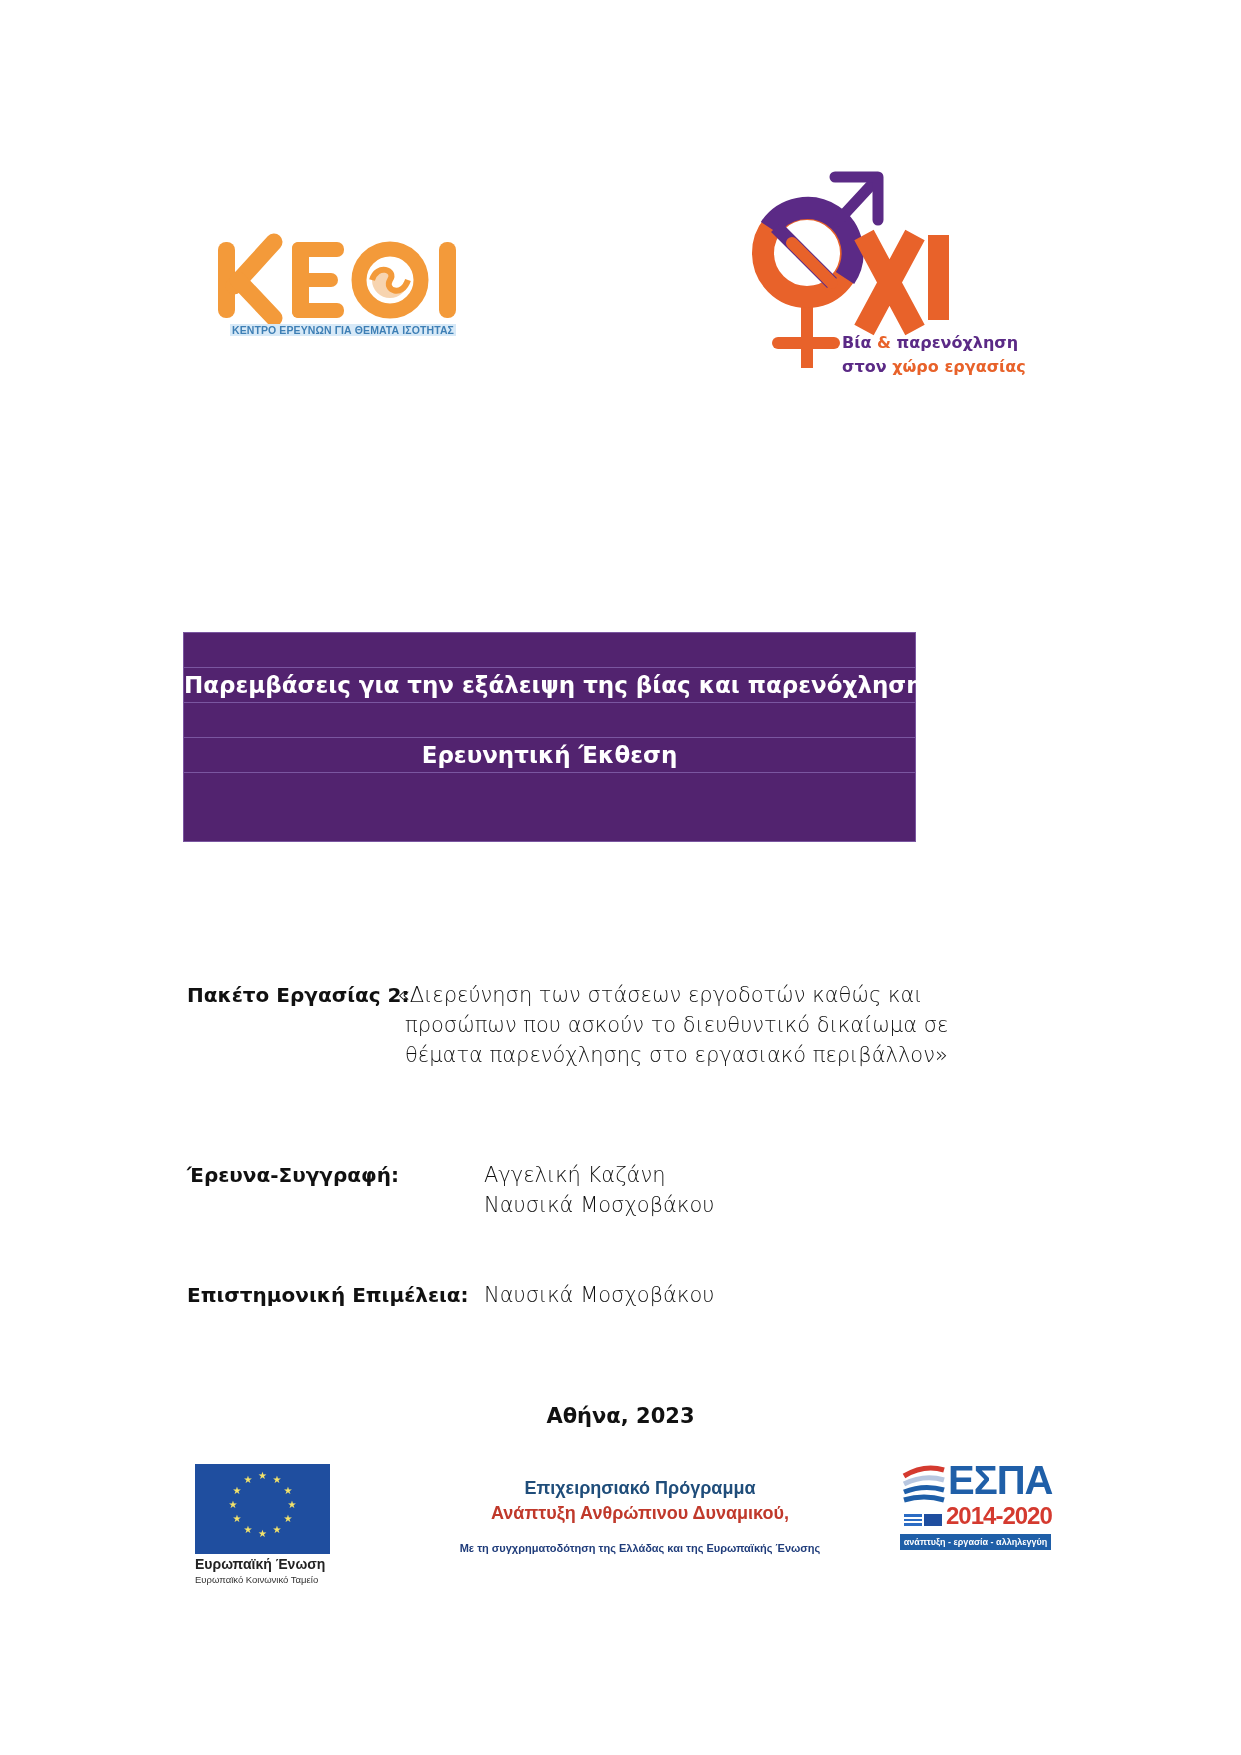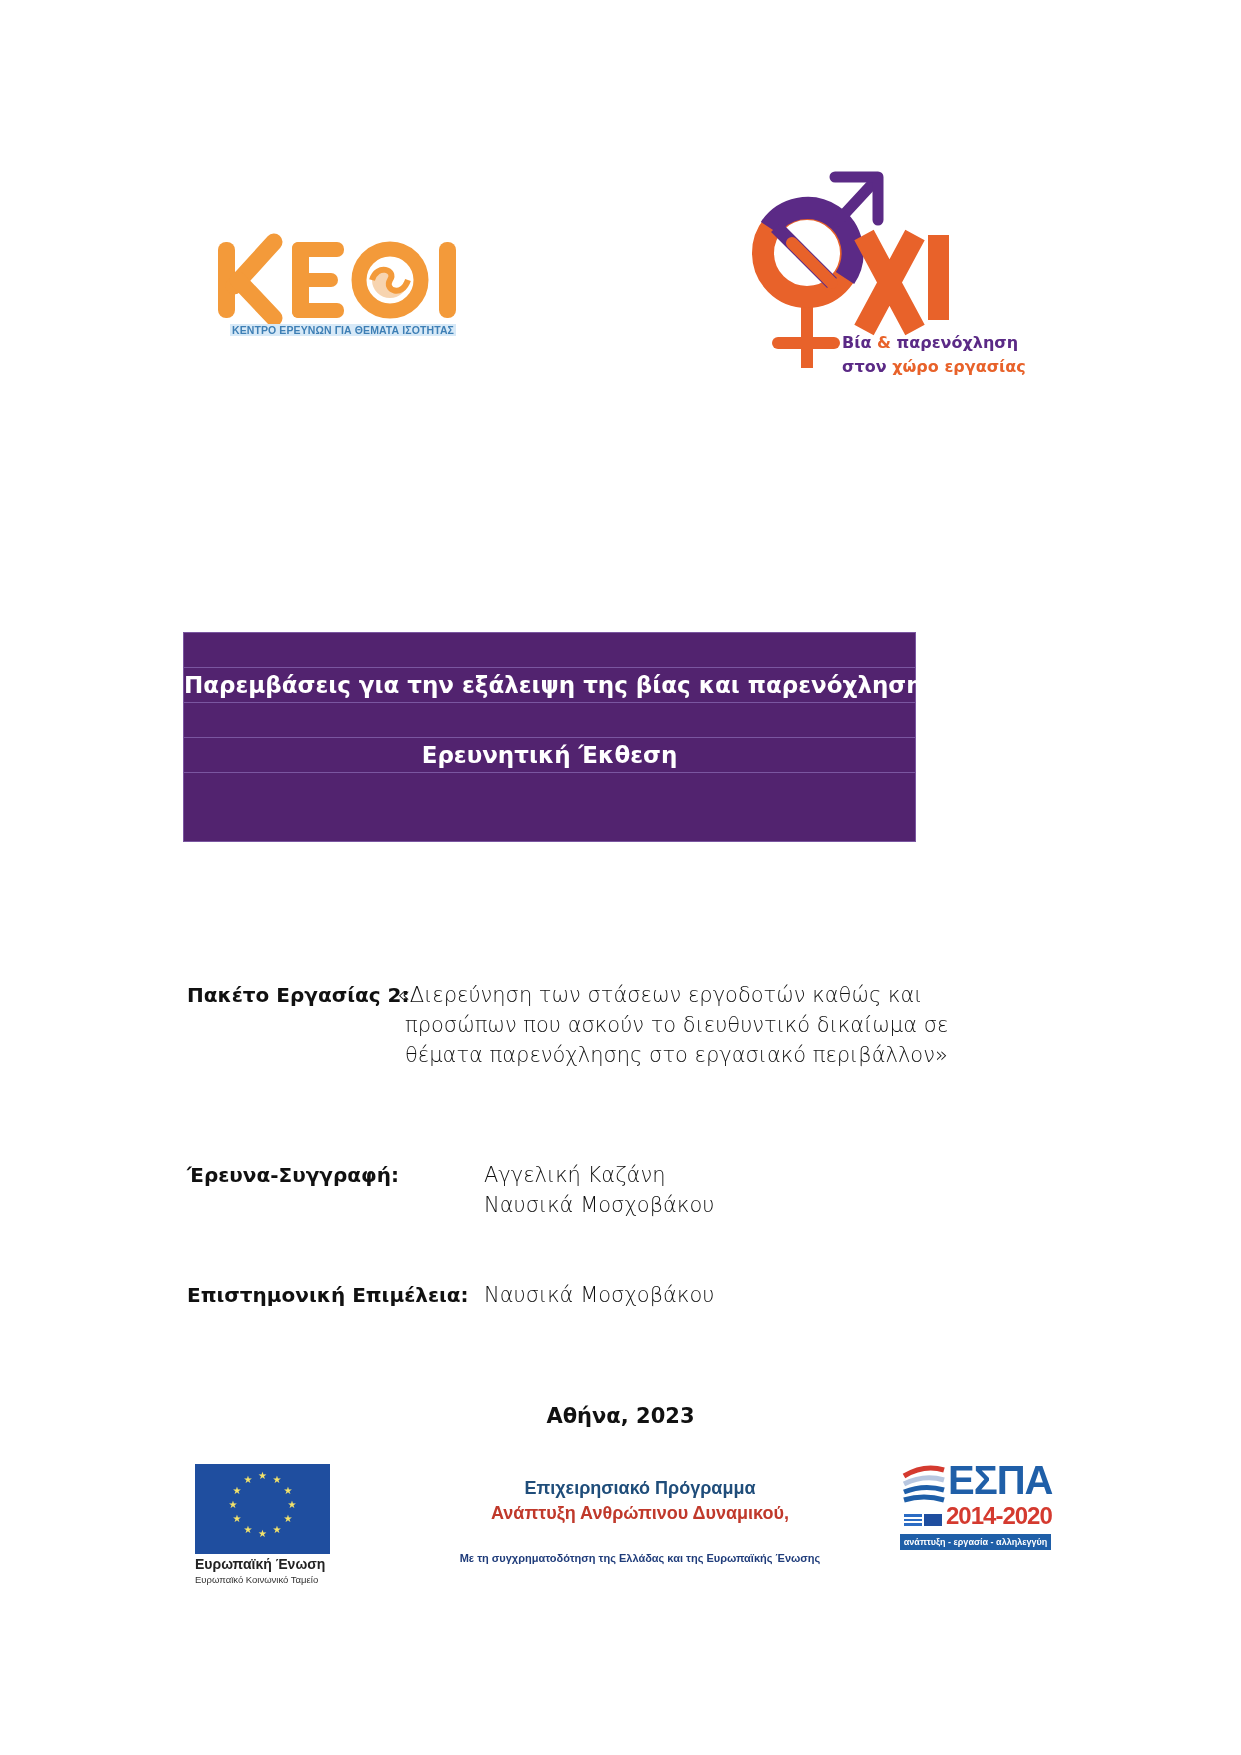--- a/index.html
+++ b/index.html
@@ -33,21 +33,21 @@
   .line { line-height: 30px; }
 
   
   .eu-flag { left: 195px; top: 1464px; width: 135px; height: 90px; background: #1f4e9f; }
   .eu-title { left: 195px; top: 1556px; font-size: 14px; font-weight: bold; color: #222; white-space: nowrap; }
   .eu-sub { left: 195px; top: 1574px; font-size: 9.5px; color: #333; white-space: nowrap; }
 
   .op { left: 420px; top: 1476px; width: 440px; text-align: center; font-weight: bold; }
   .op-l1 { color: #1f4d7a; font-size: 18px; line-height: 25px; }
   .op-l2 { color: #c0392b; font-size: 18px; line-height: 25px; }
-  .op-foot { color: #1f3c7a; font-size: 11px; margin-top: 26px; }
+  .op-foot { color: #1f3c7a; font-size: 11px; margin-top: 16px; }
 
   .espa { left: 900px; top: 1462px; width: 152px; height: 92px; }
   .espa-word { position: absolute; left: 48px; top: -4px; font-size: 40px; font-weight: bold; color: #1f5fa8; letter-spacing: -1px; }
   .espa-years { position: absolute; left: 46px; top: 40px; font-size: 24px; font-weight: bold; color: #d43a2f; letter-spacing: -1px; }
   .espa-bar { position: absolute; left: 0; top: 72px; width: 151px; height: 16px; background: #1f5fa8; color: #fff;
               font-size: 9px; font-weight: bold; text-align: center; line-height: 16px; white-space: nowrap; }
 </style>
 </head>
 <body>
 

